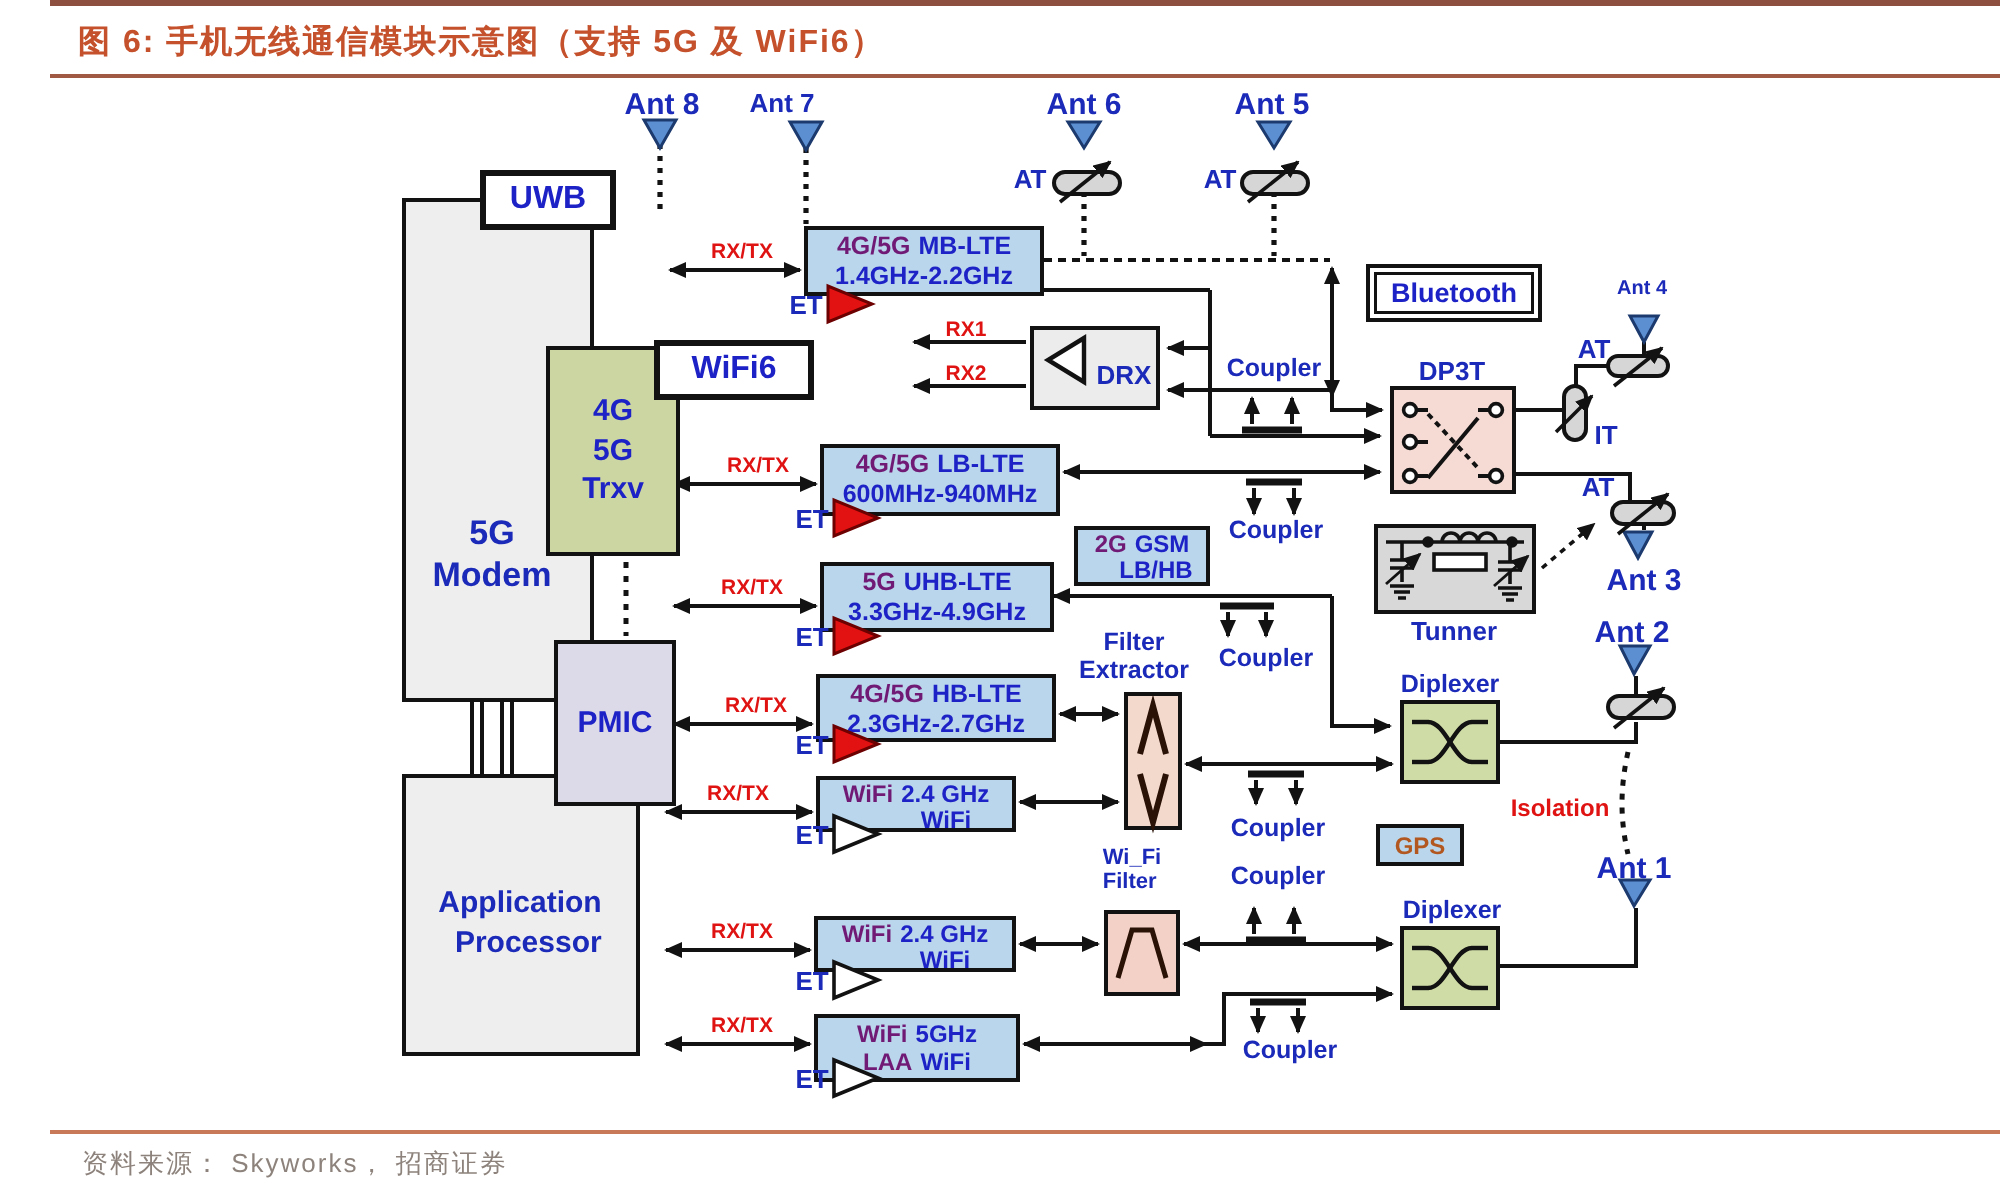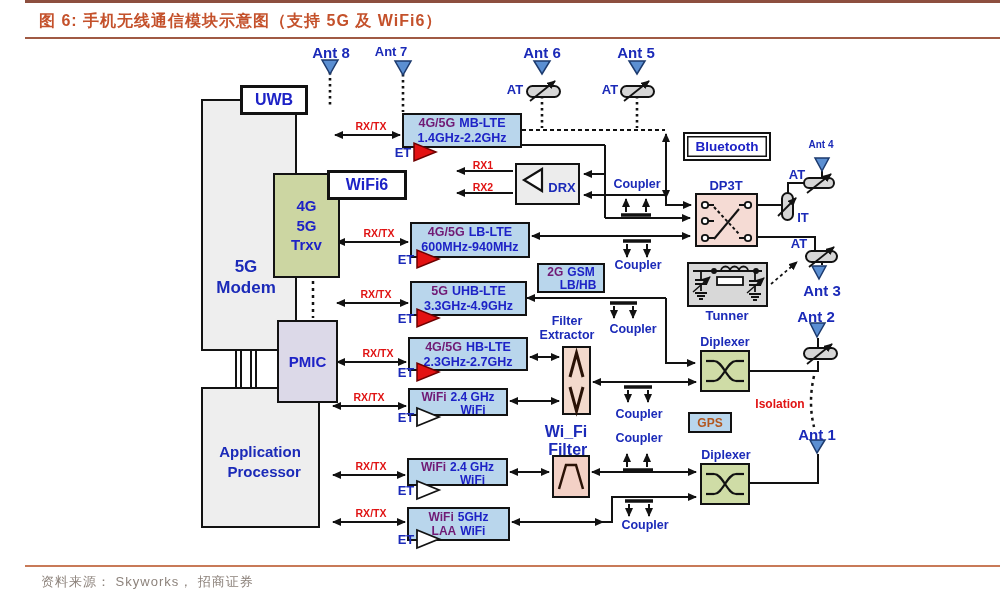--- a/index.html
+++ b/index.html
@@ -348,21 +348,21 @@
 
   <div class="lbl" style="left:537px;top:180px;font-size:13px">DRX</div>
   <div class="lbl" style="left:701px;top:178px;font-size:13px">DP3T</div>
   <div class="lbl" style="left:702px;top:308px;font-size:13px">Tunner</div>
   <div class="lbl" style="left:700px;top:335px;font-size:12.5px">Diplexer</div>
   <div class="lbl" style="left:701px;top:448px;font-size:12.5px">Diplexer</div>
   <div class="lbl" style="left:542px;top:315px;font-size:12.5px;line-height:1.1;text-align:center">
     <div>Filter</div>
     <div>Extractor</div>
   </div>
-  <div class="lbl" style="left:541px;top:423px;font-size:16px;line-height:1.1;text-align:right">
+  <div class="lbl" style="left:541px;top:423px;font-size:11px;line-height:1.1;text-align:left">
     <div>Wi_Fi</div>
     <div>Filter</div>
   </div>
   <div class="lbl red" style="left:755px;top:397px;font-size:12px">Isolation</div>
 
   <div class="hr2"></div>
   <div class="source">资料来源： Skyworks， 招商证券</div>
 </div>
 
 </body></html>

